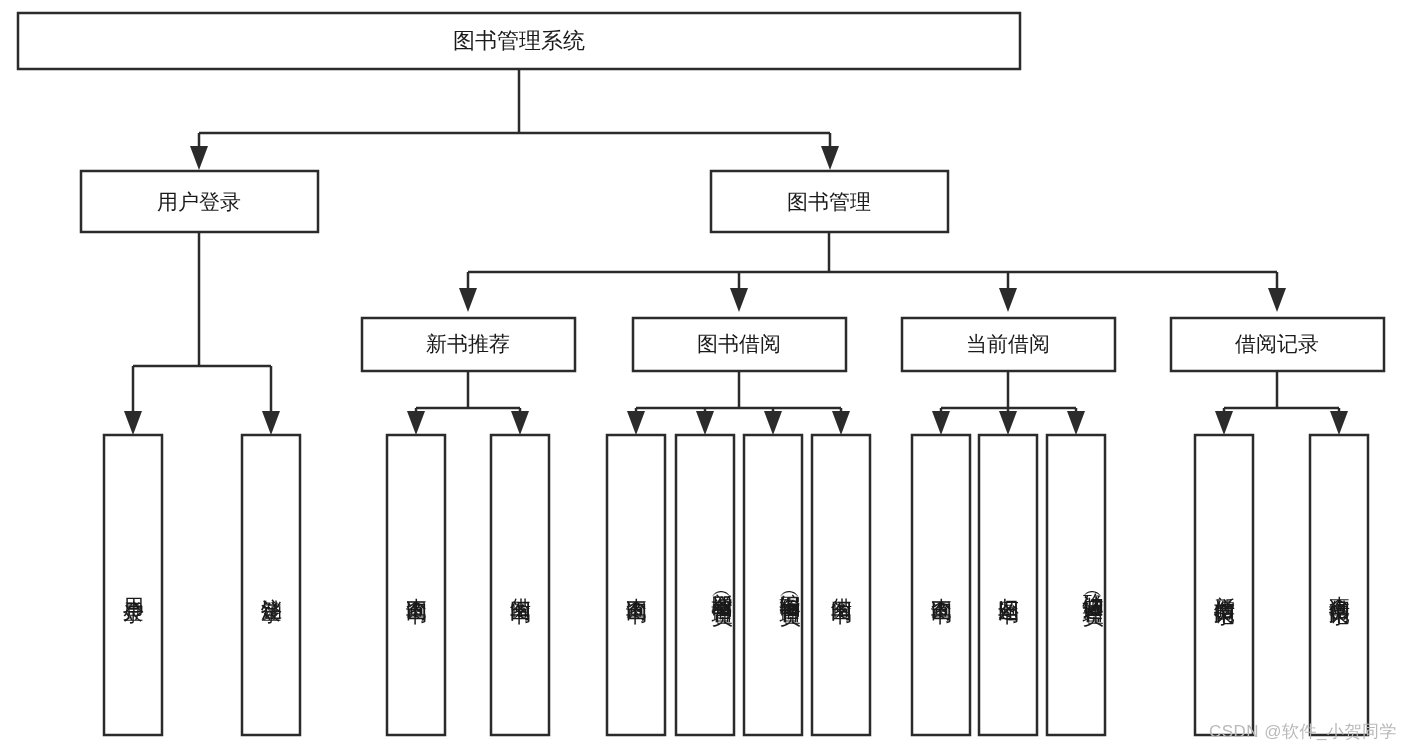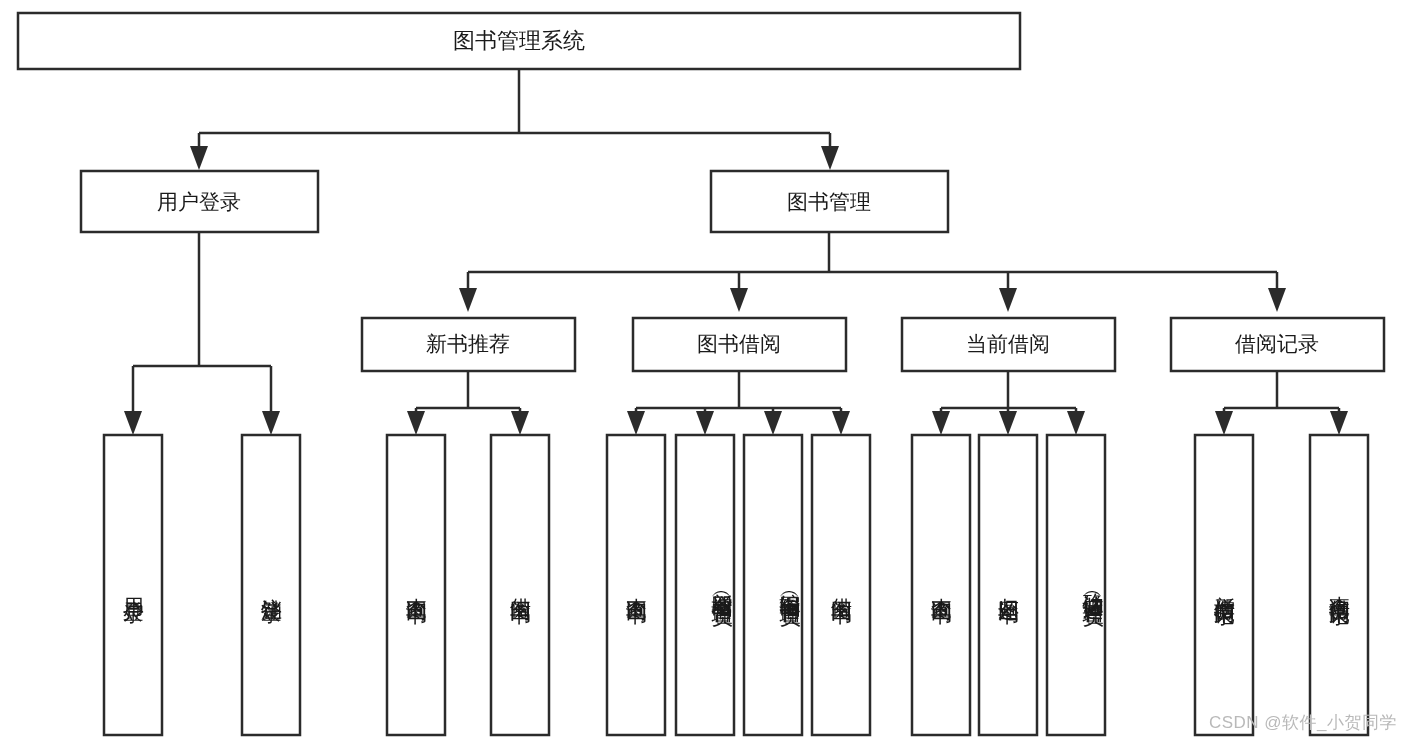--- a/index.html
+++ b/index.html
@@ -64,21 +64,21 @@
     font-size: 21px;
     line-height: 1.18;
     letter-spacing: 2px;
     color: #1a1a1a;
     white-space: nowrap;
     pointer-events: none;
   }
   #watermark {
     position: absolute;
     right: 8px;
-    bottom: 13px;
+    bottom: 4px;
     font-family: "Liberation Sans", "DejaVu Sans", sans-serif;
     font-size: 17px;
     color: #b9b9b9;
     letter-spacing: 0.5px;
     user-select: none;
   }
 </style>
 </head>
 <body>
 

